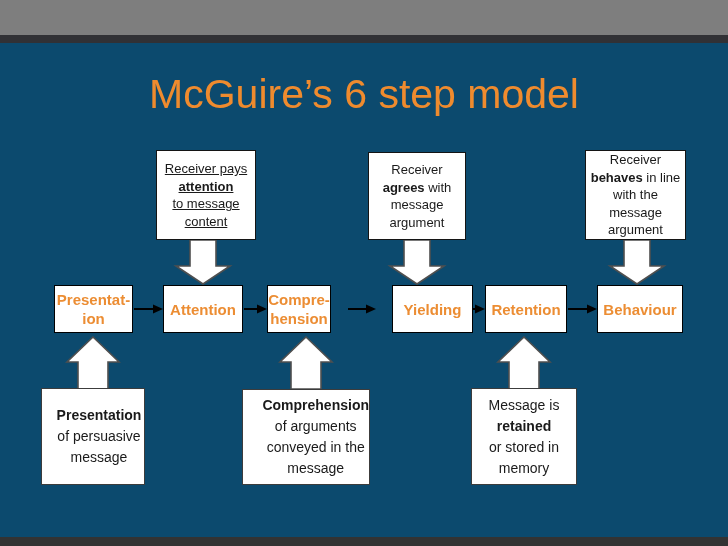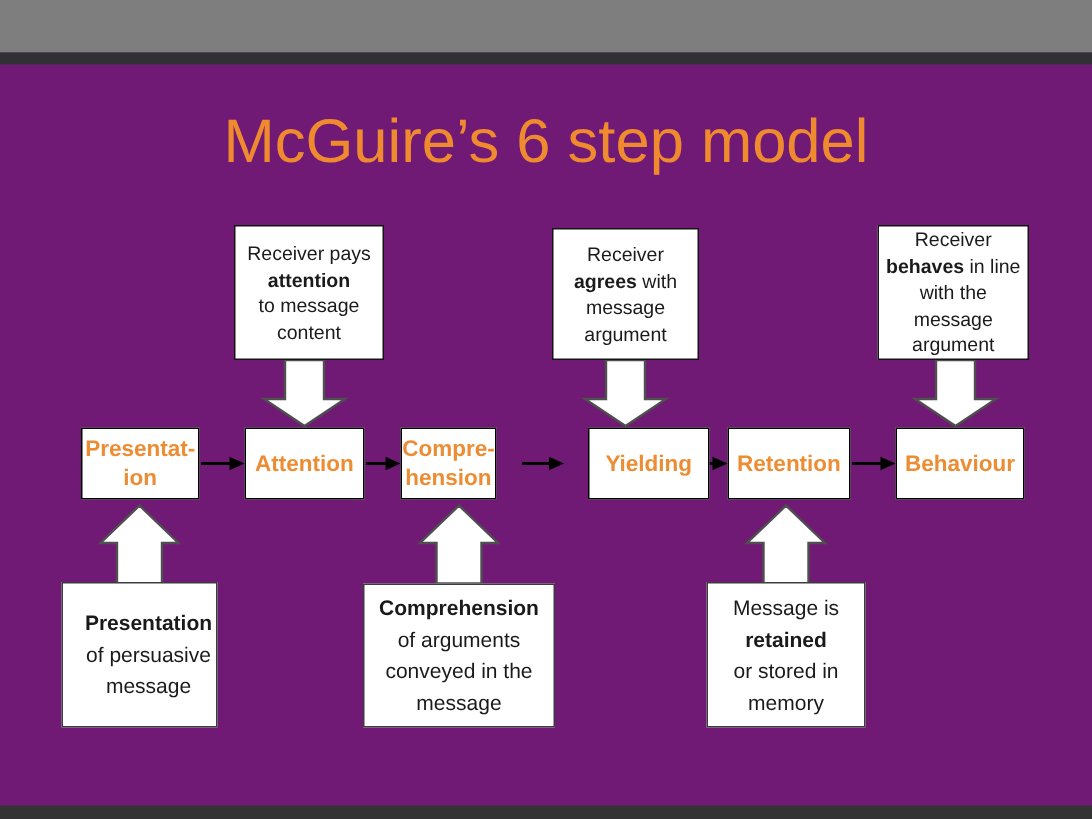--- a/index.html
+++ b/index.html
@@ -1,18 +1,18 @@
 <!DOCTYPE html>
 <html><head>
 <meta charset="utf-8">
 <style>
   html,body{margin:0;padding:0;}
   .slide{
     position:relative;width:728px;height:546px;overflow:hidden;
-    background:#701a75;
+    background:#0c4a6e;
     font-family:"Liberation Sans","DejaVu Sans",sans-serif;
   }
   .bar-gray{position:absolute;left:0;top:0;width:728px;height:35px;background:#7E7E7E;}
   .bar-dark-top{position:absolute;left:0;top:35px;width:728px;height:8px;background:#313135;}
   .bar-dark-bottom{position:absolute;left:0;top:537px;width:728px;height:9px;background:#333333;}
   .title{
     position:absolute;left:0;top:68px;width:728px;height:52px;
     text-align:center;font-size:41px;line-height:52px;
     color:#EF8B2E;letter-spacing:0px;
   }
@@ -33,25 +33,25 @@
   .fb4{left:392px;width:81px;}
   .fb5{left:485px;width:82px;}
   .fb6{left:597px;width:86px;}
   .note{
     position:absolute;box-sizing:border-box;background:#FFFFFF;
     display:flex;align-items:center;justify-content:center;
     text-align:center;color:#1A1A1A;white-space:pre-line;
   }
   .note-top{border:1.5px solid #141414;font-size:13px;line-height:17.5px;}
   .note-bottom{border:1.5px solid #3C3C3C;font-size:14px;line-height:21px;}
-  .ta1{left:156px;top:150px;width:100px;height:90px;}
+  .ta1{left:156px;top:150px;width:100px;height:90px;text-decoration:underline;}
   .ta2{left:368px;top:152px;width:98px;height:88px;}
   .ta3{left:585px;top:150px;width:101px;height:90px;}
   .ba1{left:41px;top:388px;width:104px;height:97px;padding-left:12px;}
-  .ba2{left:242px;top:389px;width:128px;height:96px;}
+  .ba2{left:242px;top:389px;width:128px;height:96px;justify-content:flex-end;}
   .ba3{left:471px;top:388px;width:106px;height:97px;}
 </style>
 </head>
 <body>
 
 <div class="slide">
 
   <div class="bar-gray"></div>
   <div class="bar-dark-top"></div>
 

